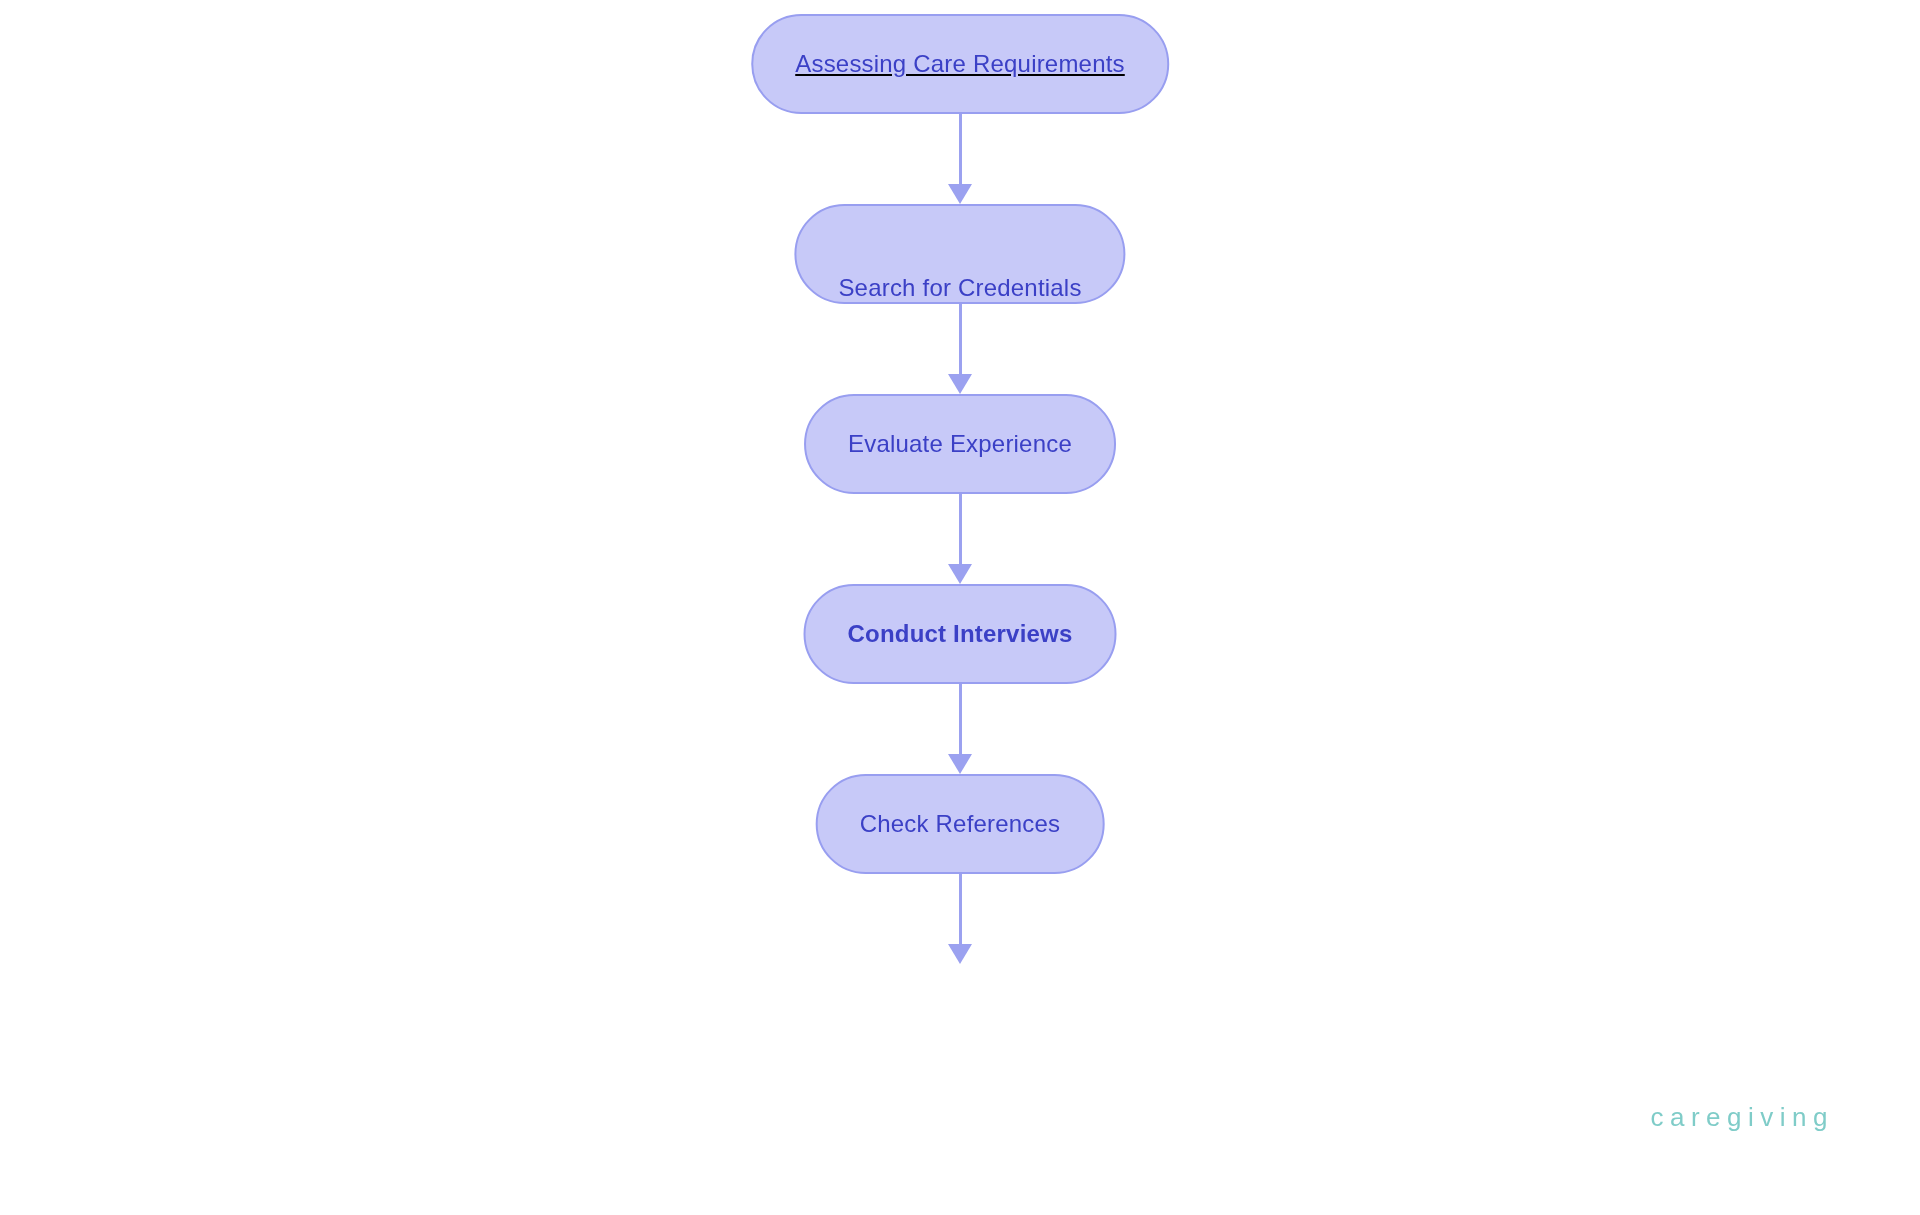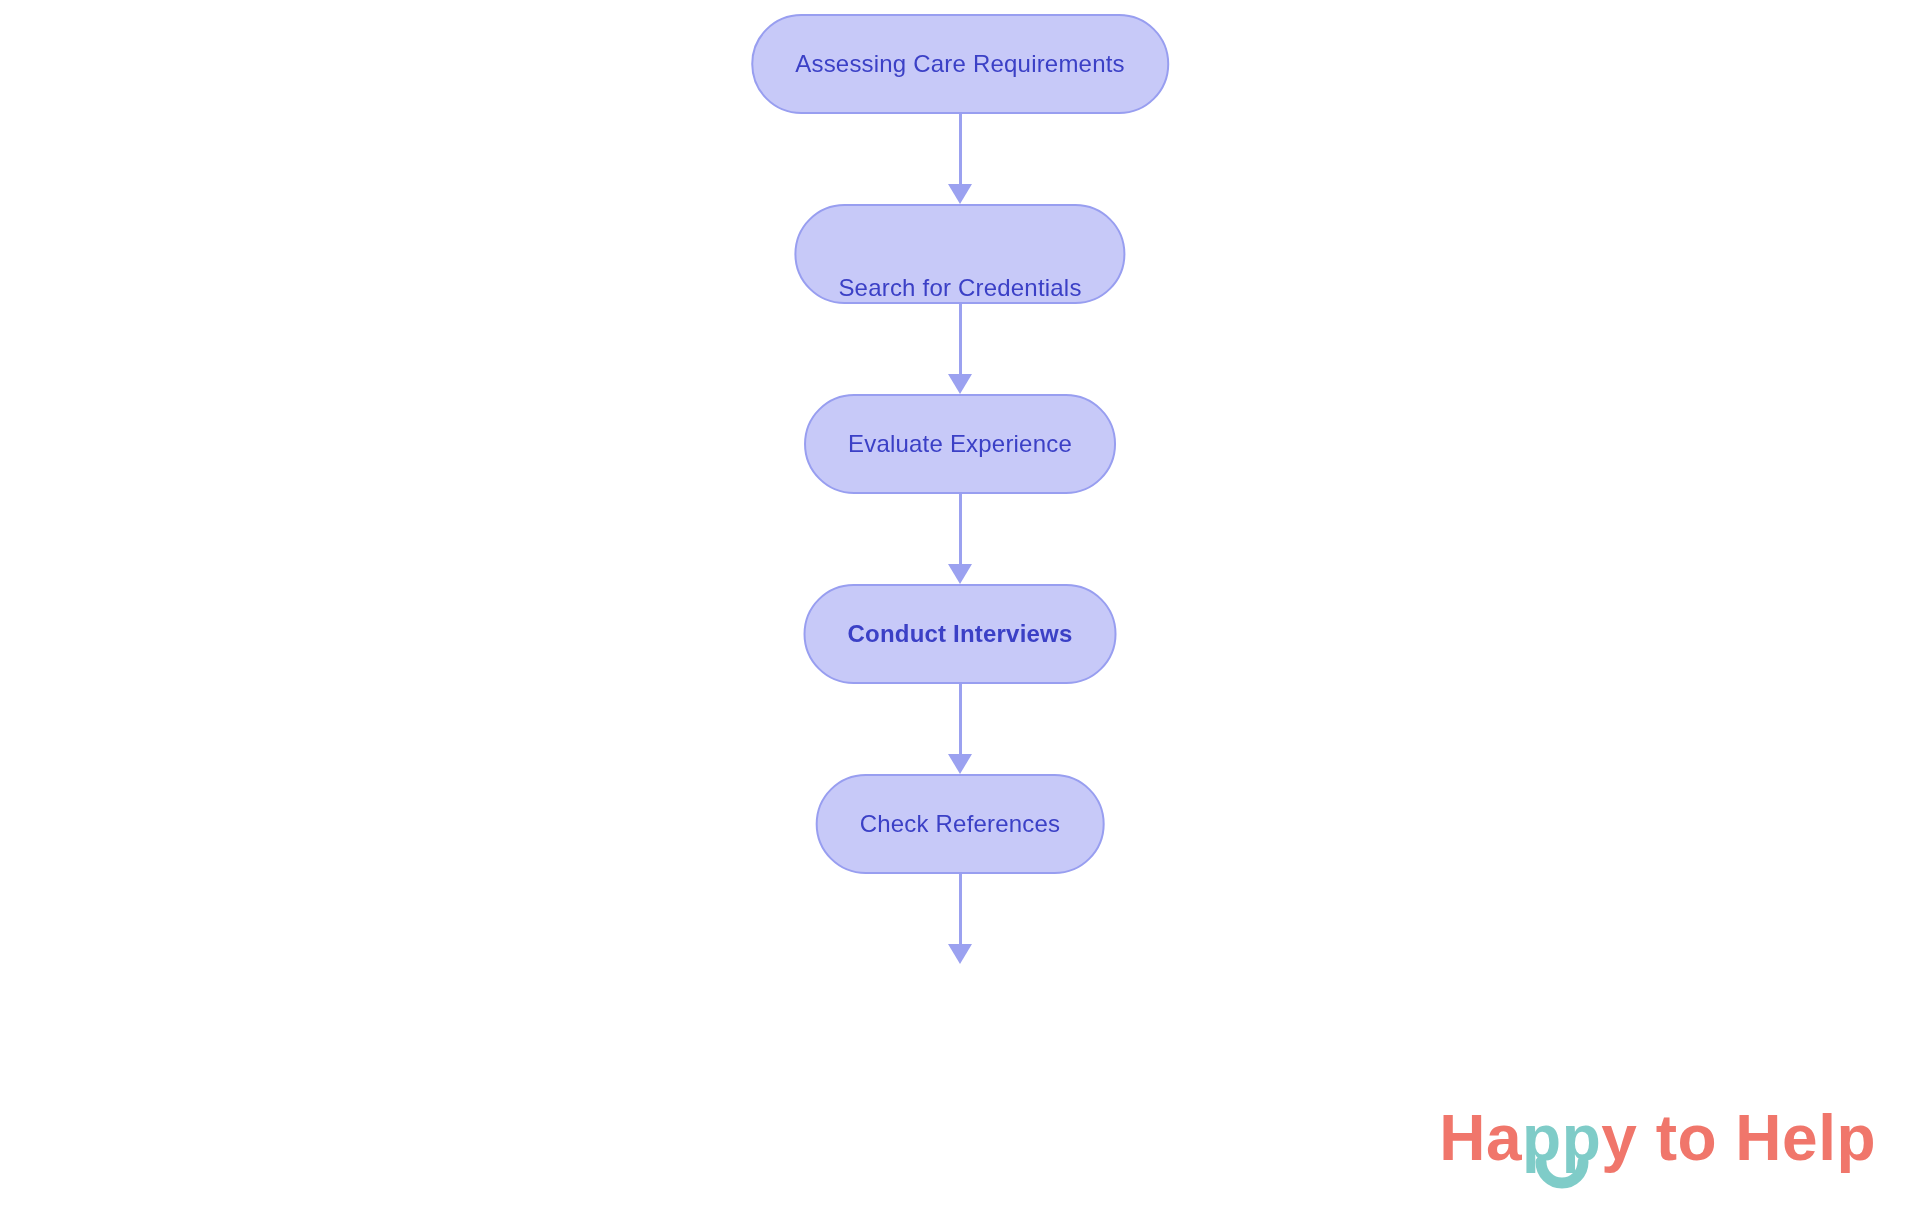--- a/index.html
+++ b/index.html
@@ -31,21 +31,21 @@
     background:var(--node-fill);
     border:2px solid var(--node-border);
     border-radius:50px;
     white-space:nowrap;
   }
   .flow-node-label{
     font-size:24px;
     color:var(--node-text);
     letter-spacing:.2px;
   }
-  .n0{top:14px;}
+  .n0{top:14px;text-decoration:underline;}
   .n1{top:204px;align-items:flex-end;}
   .n2{top:394px;}
   .n3{top:584px;font-weight:bold;}
   .n4{top:774px;text-align:right;}
   .n5{top:964px;}
   
   .flow-arrow{
     position:absolute;
     left:960px;
     transform:translateX(-50%);
@@ -135,20 +135,16 @@
   <div class="flow-arrow a3">
     <div class="arrow-line"></div>
     <div class="arrow-head"></div>
   </div>
   <div class="flow-arrow a4">
     <div class="arrow-line"></div>
     <div class="arrow-head"></div>
   </div>
 
   <div class="brand">
-    <div class="brand-wordmark">
-      <span class="seg-coral">Ha</span><span class="seg-teal"><span>pp</span><svg class="smile" viewBox="0 0 56 44">
-          <path d="M 7 6 A 21 21 0 0 0 49 6" fill="none" stroke="#7fccc8" stroke-width="11" stroke-linecap="round"></path>
-        </svg></span><span class="seg-coral">y</span><span class="seg-coral"> to </span><span class="seg-coral">Help</span>
-    </div>
+    <div class="brand-tagline">caregiving</div>
   </div>
 
 </div>
 
 </body></html>

